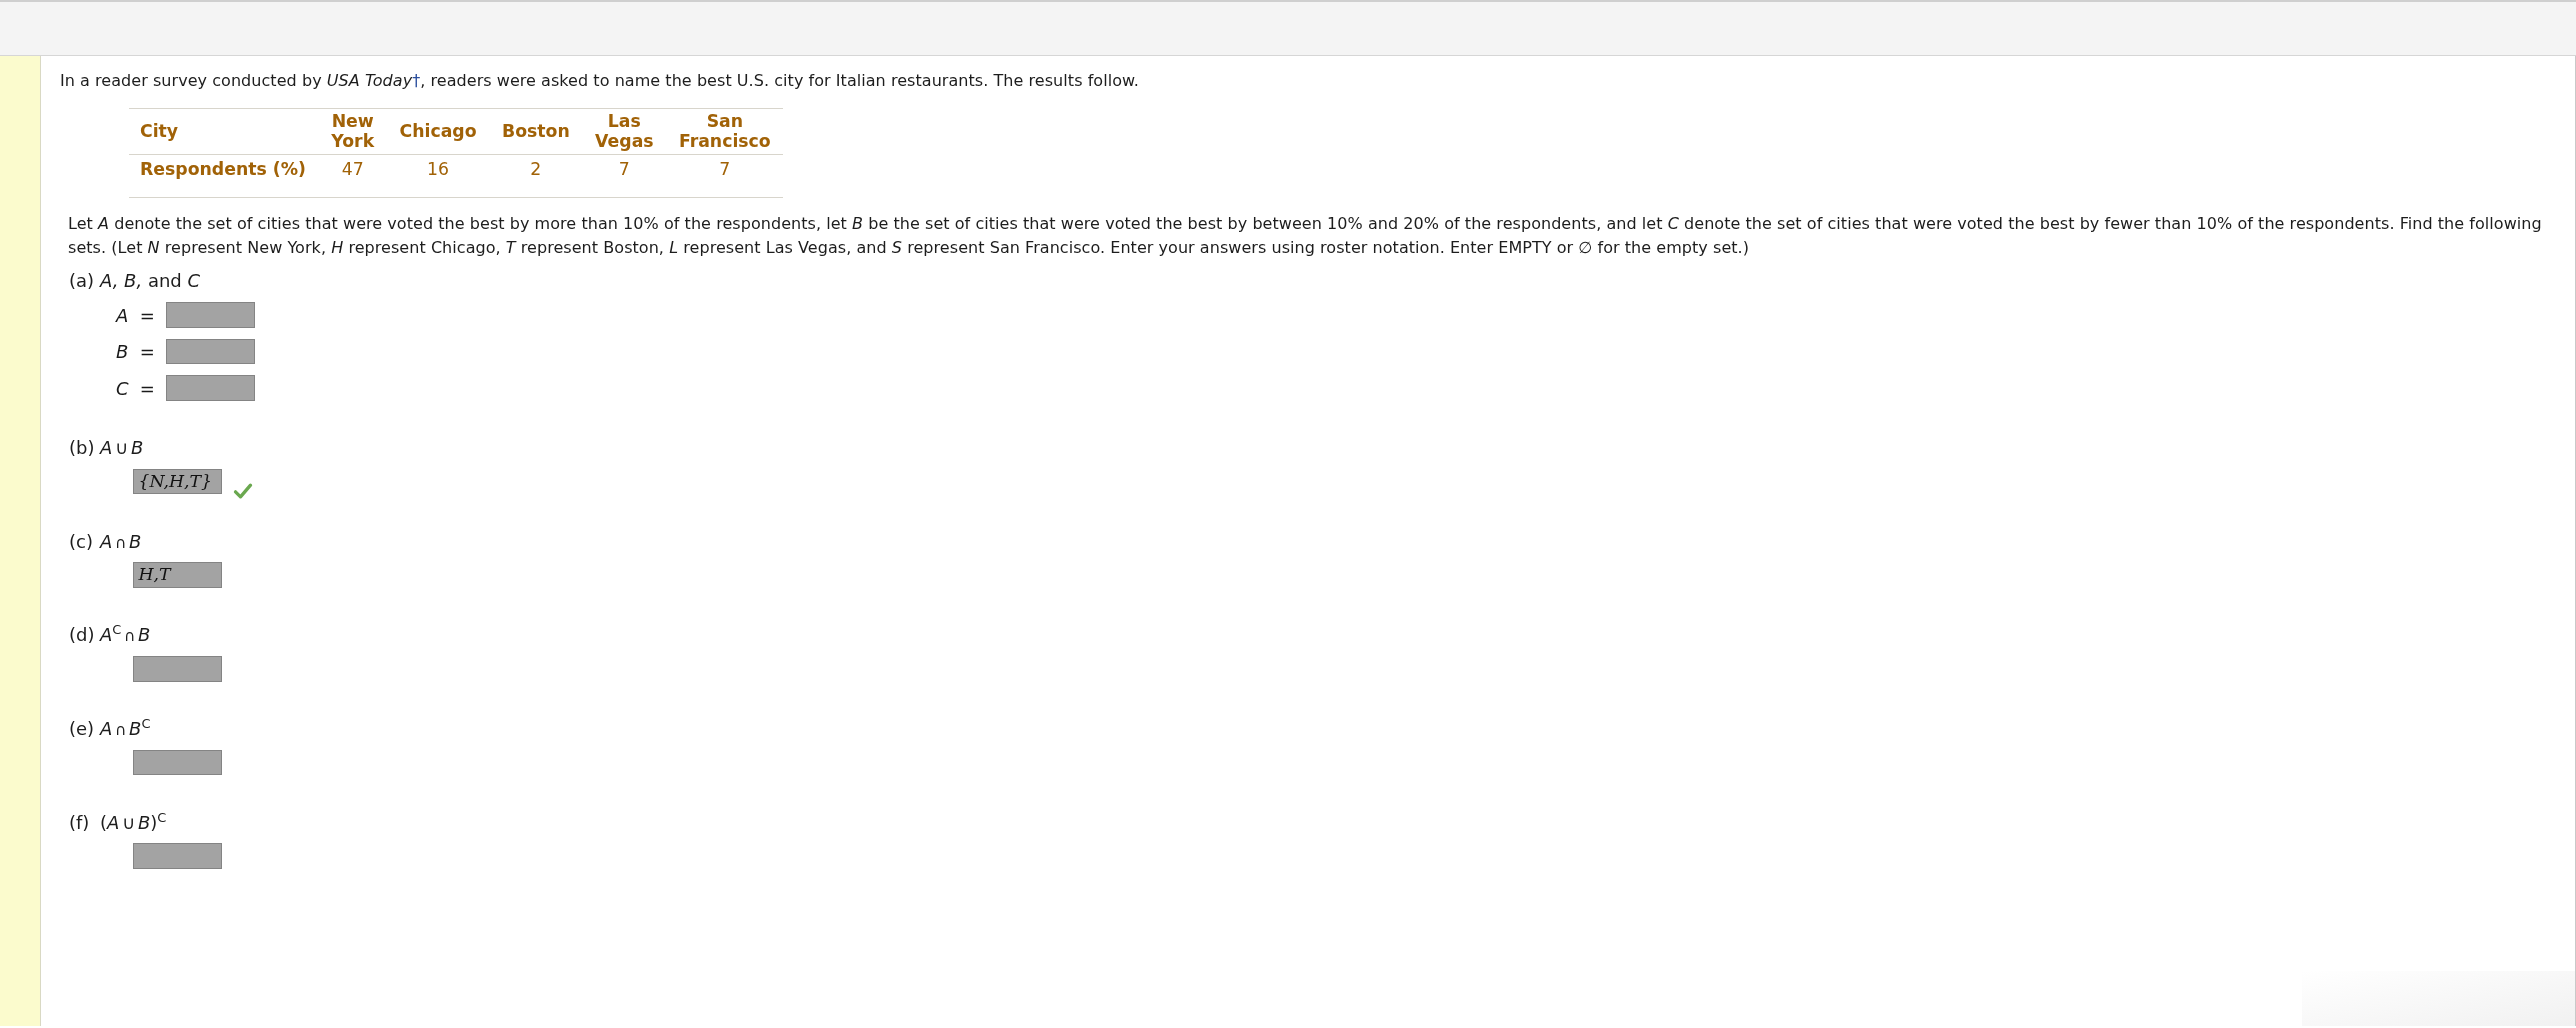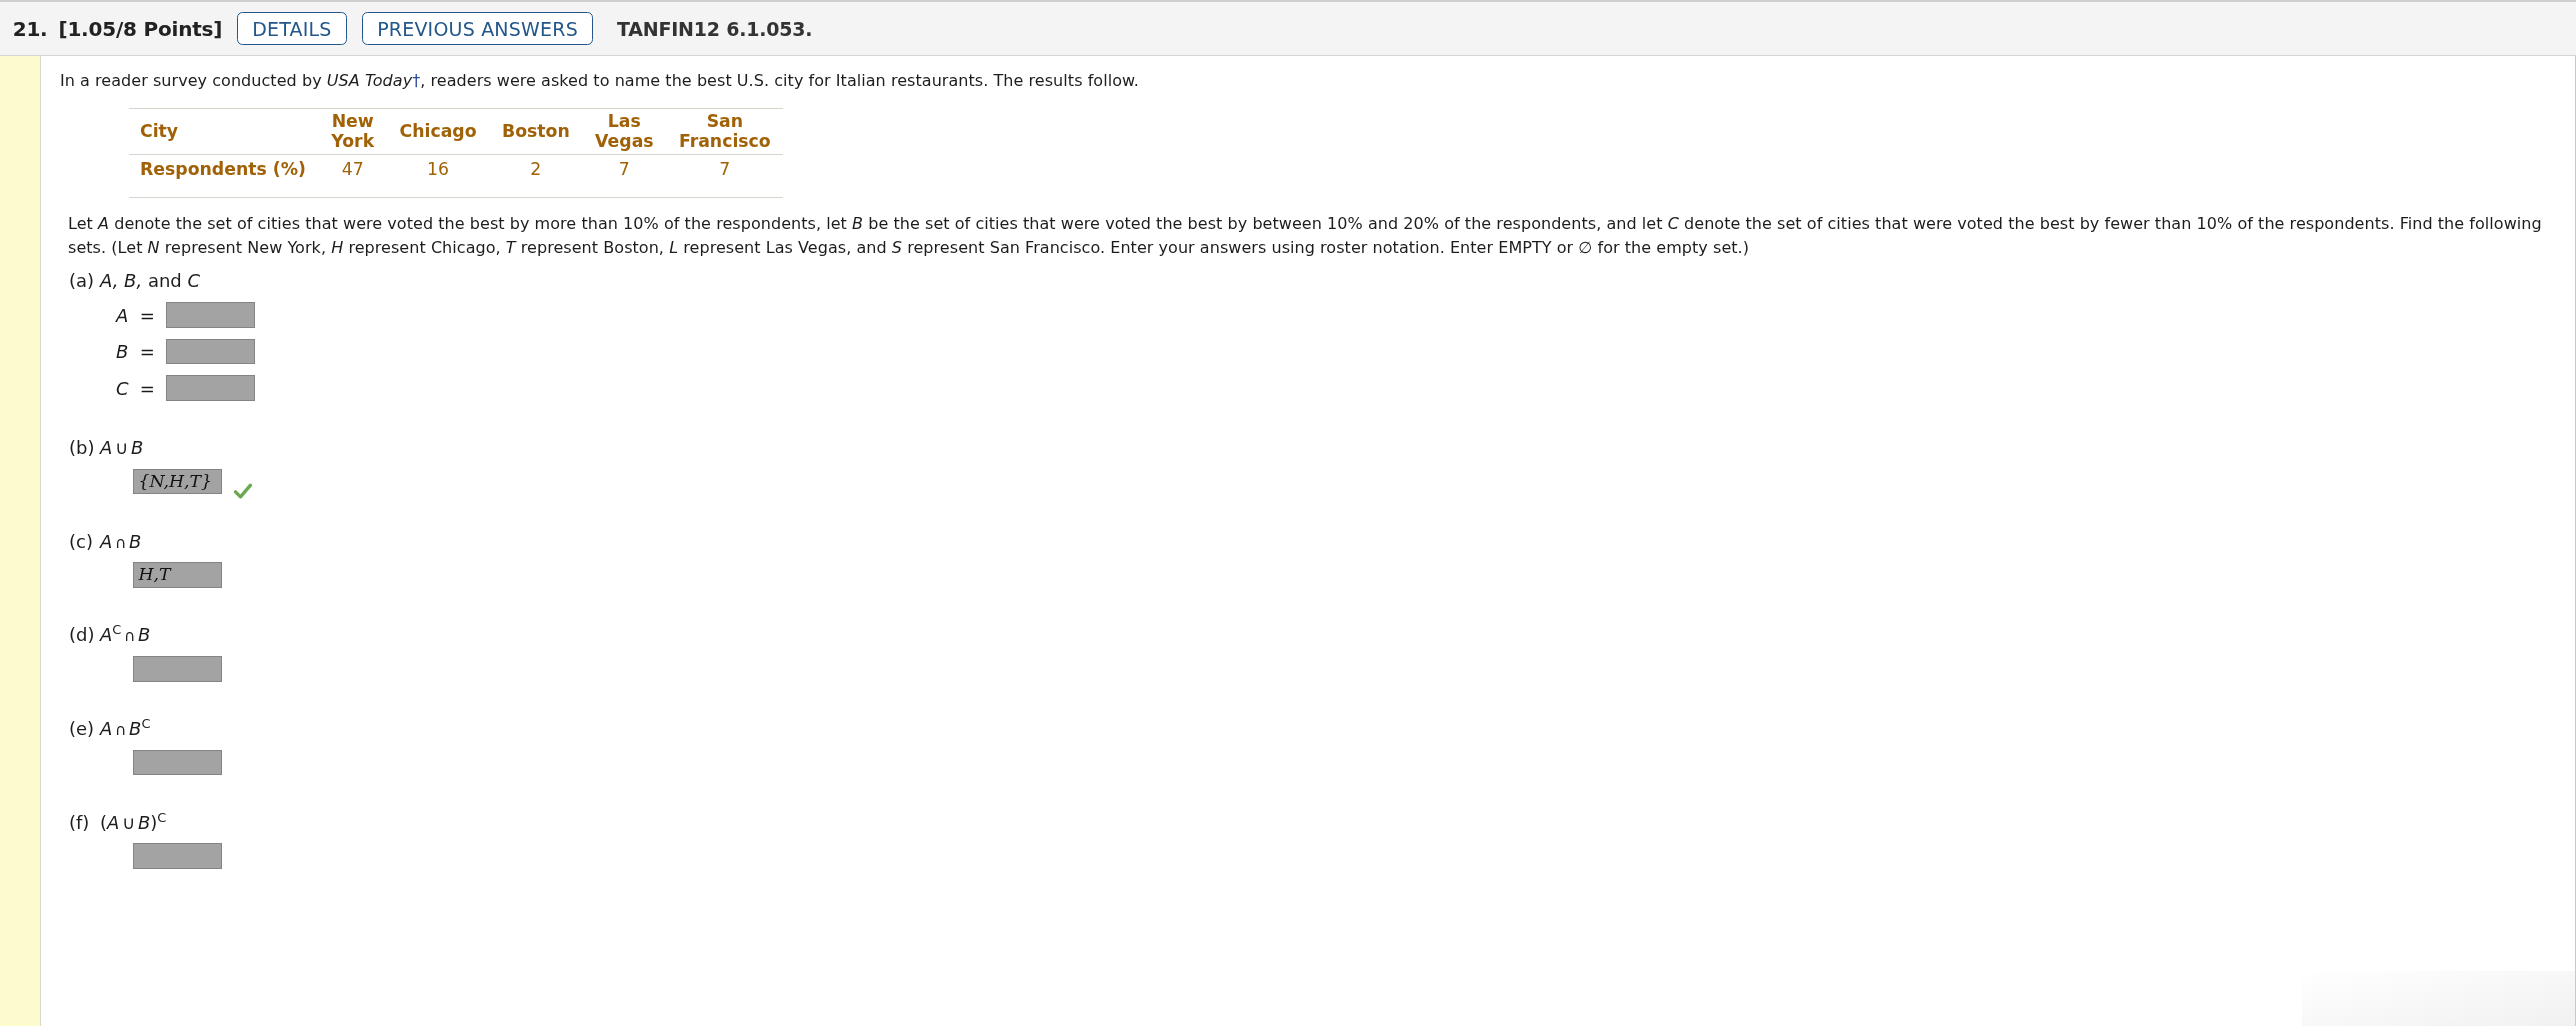--- a/index.html
+++ b/index.html
@@ -260,27 +260,20 @@
     top: 9px;
   }
   .part-spacer { height: 31px; }
 </style>
 </head>
 <body>
 
 <div id="page">
 
   <div class="qheader">
-    <div class="qheader-left">
-      <span class="q-number">21.</span>
-      <span class="q-points">[1.05/8 Points]</span>
-      <button class="hbtn">DETAILS</button>
-      <button class="hbtn">PREVIOUS ANSWERS</button>
-      <span class="q-code">TANFIN12 6.1.053.</span>
-    </div>
   </div>
 
   <div class="qbody">
     <div class="yellow-rail"></div>
 
     <div class="qcontent">
 
       <p class="intro"><span>In a reader survey conducted by </span><span class="it">USA Today</span><span class="dagger">†</span><span>, readers were asked to name the best U.S. city for Italian restaurants. The results follow.</span></p>
 
       <div class="table-wrap">

